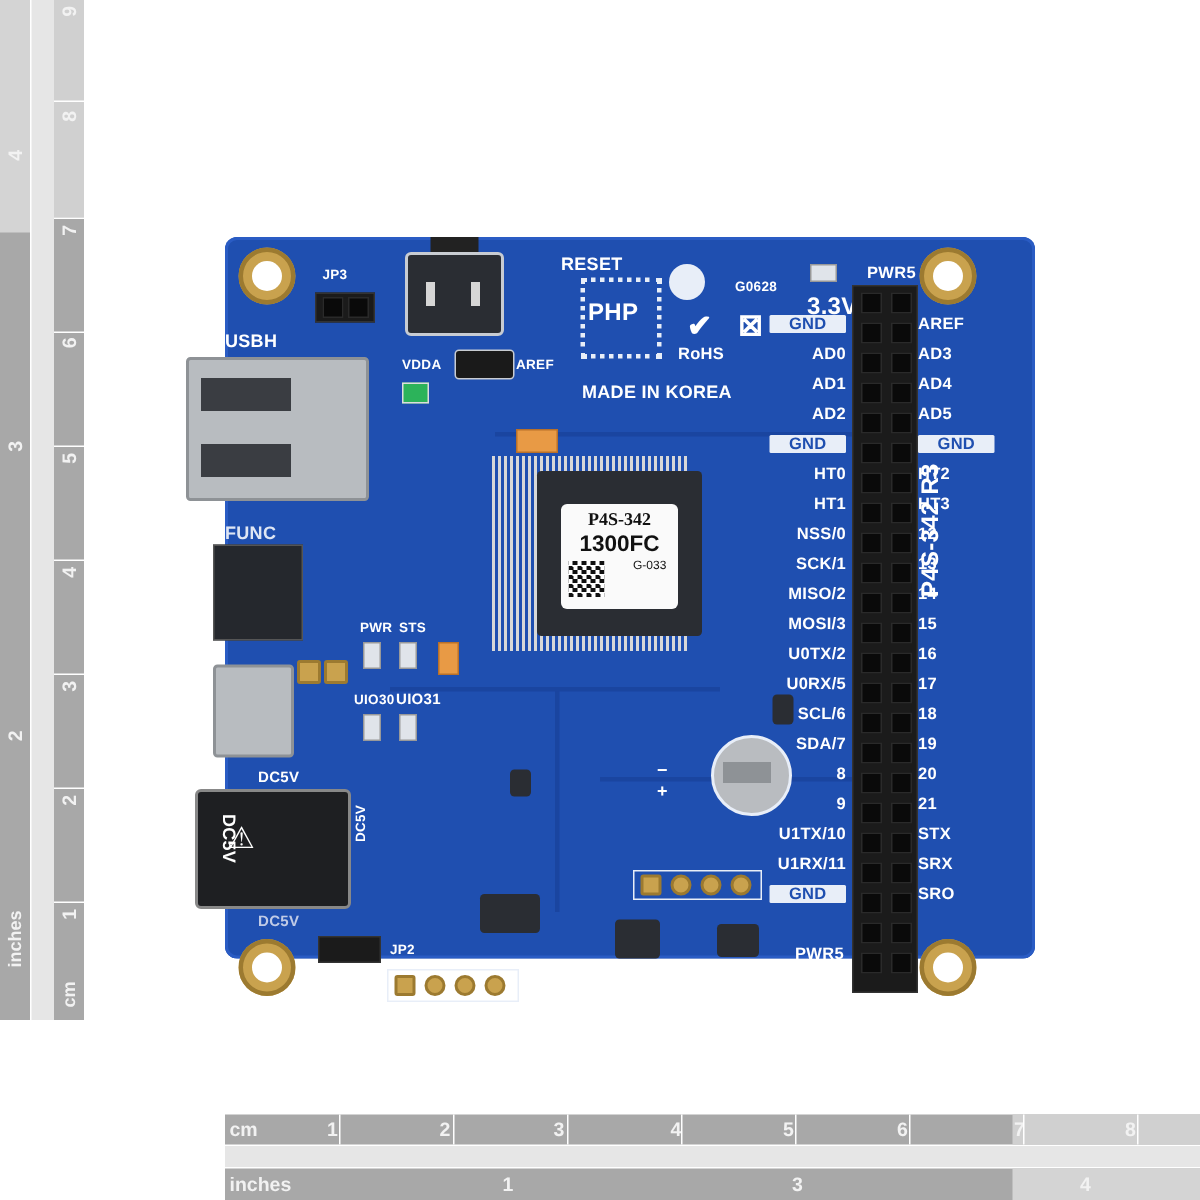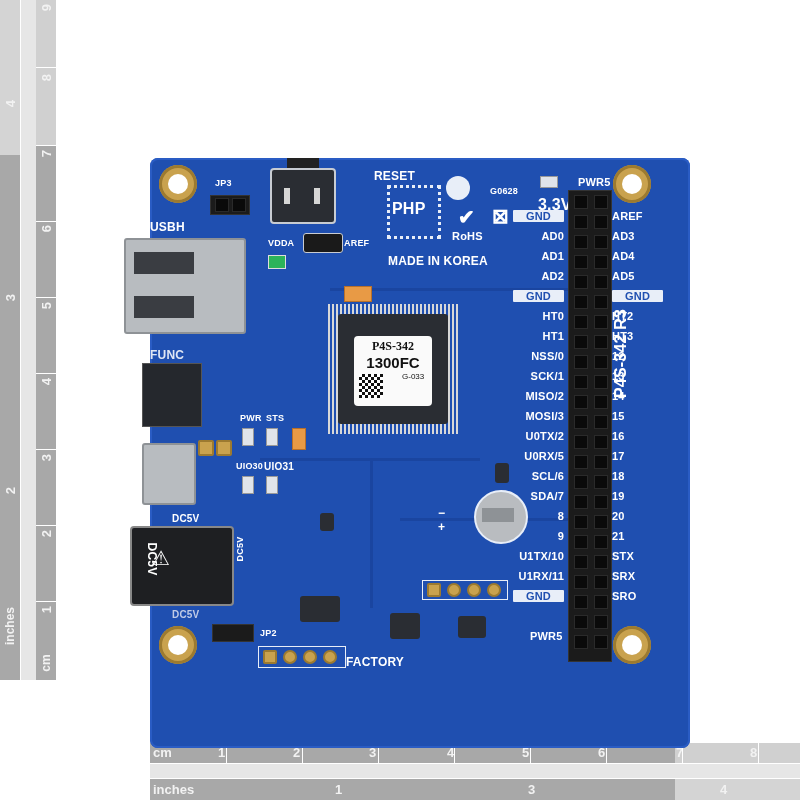--- a/index.html
+++ b/index.html
@@ -16,28 +16,28 @@
   .rv-tick{background:#fff;height:1px;}
   .ruler-h{left:150px;top:743px;width:650px;height:57px;}
   .rh-cm{left:0;top:0;width:650px;height:20px;background:#a8a8a8;}
   .rh-cm-light{left:525px;top:0;width:125px;height:20px;background:#d0d0d0;}
   .rh-scale{left:0;top:21px;width:650px;height:14px;background:#e6e6e6;}
   .rh-in{left:0;top:36px;width:650px;height:21px;background:#a8a8a8;}
   .rh-in-light{left:525px;top:36px;width:125px;height:21px;background:#d4d4d4;}
   .rh-num{color:#f2f2f2;font-weight:bold;font-size:13px;}
   .rh-tick{background:#fff;width:1px;}
   
-  .board{left:150px;top:158px;width:540px;height:590px;background:#1f4fb0;border-radius:8px;box-shadow:inset 0 0 0 2px #2a5cc4;}
+  .board{left:150px;top:158px;width:540px;height:481px;background:#1f4fb0;border-radius:8px;box-shadow:inset 0 0 0 2px #2a5cc4;}
   .hole{width:38px;height:38px;border-radius:50%;background:#c9a24e;box-shadow:inset 0 0 0 3px #9c7a30;}
   .hole::after{content:"";position:absolute;left:9px;top:9px;width:20px;height:20px;border-radius:50%;background:#fff;}
   .silk{color:#ffffff;font-weight:bold;font-size:11px;letter-spacing:0.2px;white-space:nowrap;}
   .silk-box{background:#e8eef8;color:#1f4fb0;padding:0 13px;border-radius:1px;}
   .header{background:#1b1b1b;border:1px solid #333;}
   .pin{width:12px;height:12px;background:#0a0a0a;border:1px solid #2a2a2a;}
-  .chip{background:#2a2d33;border-radius:3px;}
+  .chip{background:#2a2d33;border-radius:3px;margin-left:20px;}
   .chip-label{background:#fafafa;border-radius:4px;color:#111;text-align:center;}
   .usb{background:#b8bcc0;border:2px solid #8e9296;}
   .pad{border-radius:50%;background:#c9a24e;border:2px solid #9c7a30;}
   .led{background:#e0e4ea;border:1px solid #999;}
   .cap-o{background:#e89a45;border:1px solid #b8702a;}
   .trace{background:#1a45a0;}
 </style>
 </head>
 <body>
 

